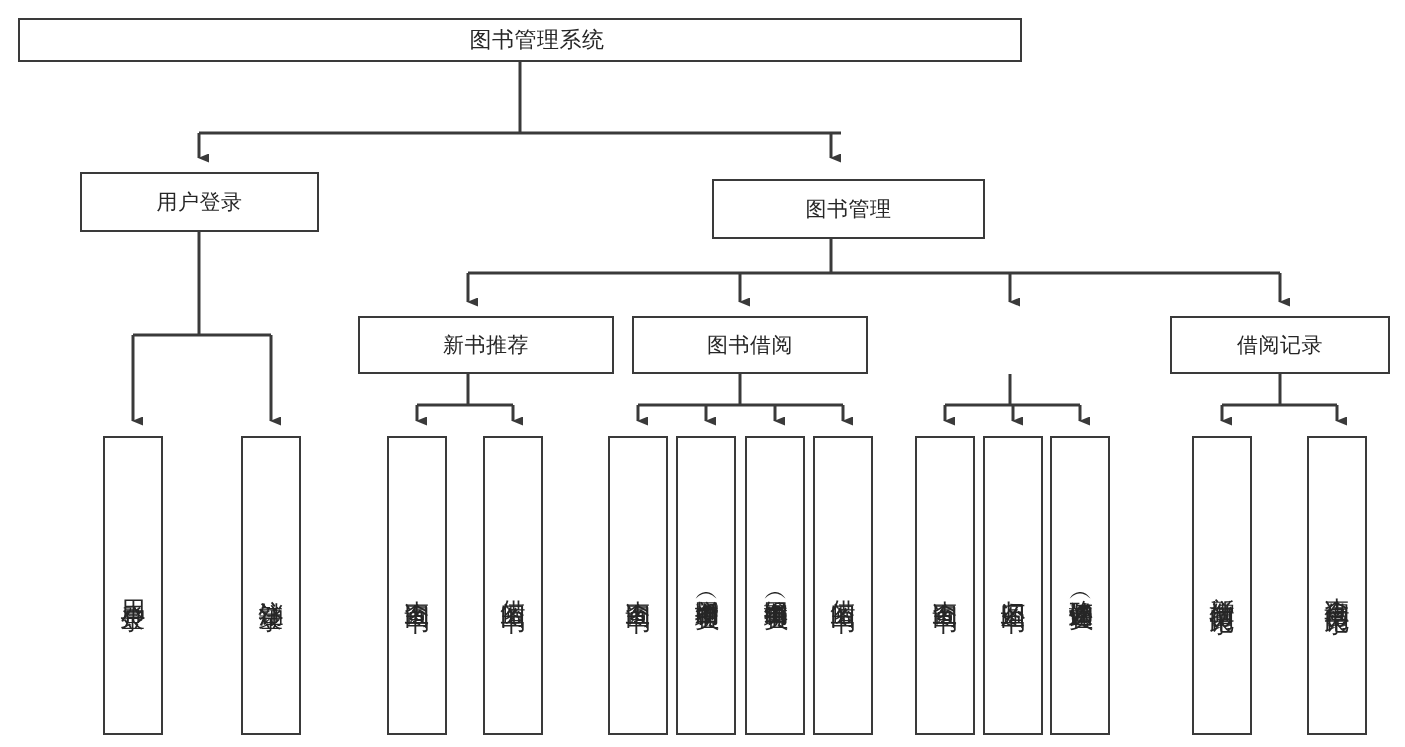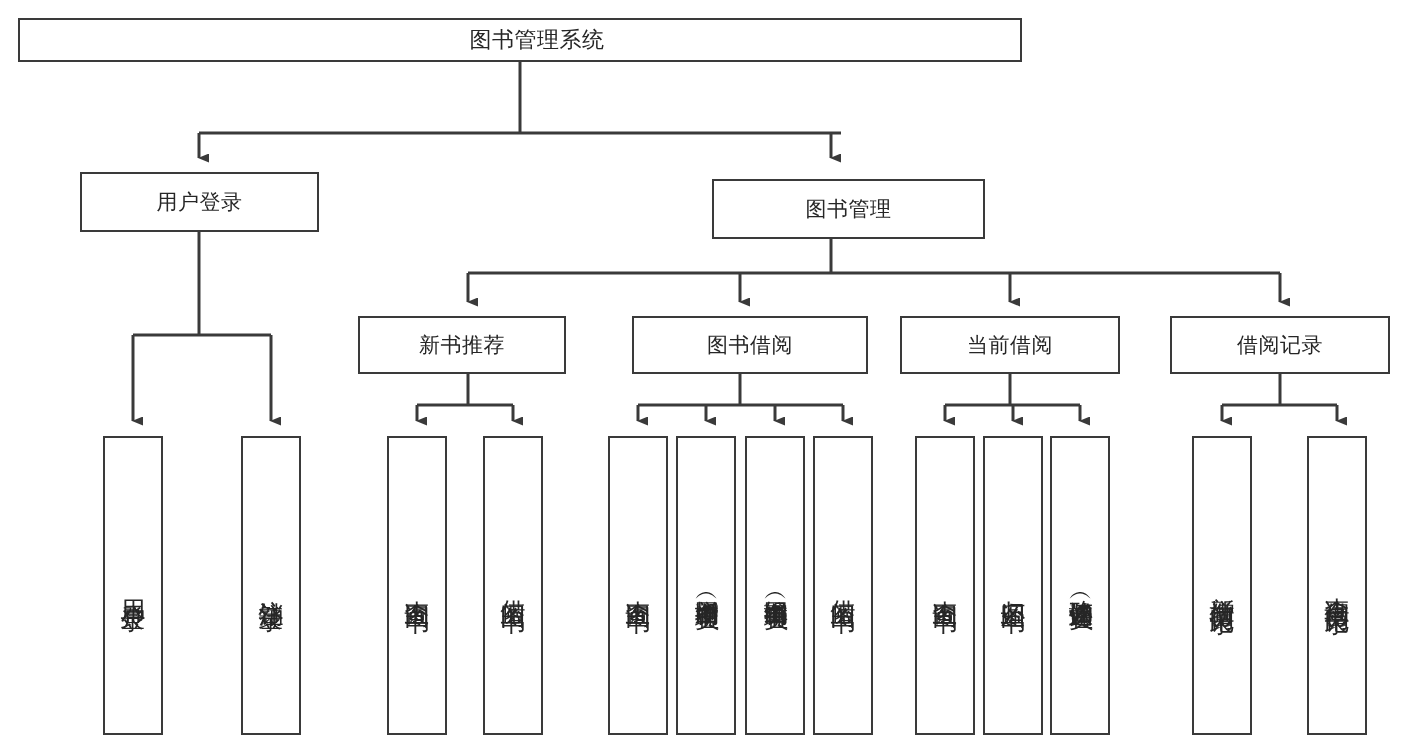--- a/index.html
+++ b/index.html
@@ -116,28 +116,25 @@
     <span class="lbl">图书管理系统</span>
   </div>
 
   <div class="node h-node" style="left:80px;top:172px;width:239px;height:60px;">
     <span class="lbl">用户登录</span>
   </div>
   <div class="node h-node" style="left:712px;top:179px;width:273px;height:60px;">
     <span class="lbl">图书管理</span>
   </div>
 
-  <div class="node h-node" style="left:358px;top:316px;width:208px;height:58px;">
+  <div class="node h-node" style="left:358px;top:316px;width:256px;height:58px;">
     <span class="lbl">新书推荐</span>
   </div>
   <div class="node h-node" style="left:632px;top:316px;width:236px;height:58px;">
     <span class="lbl">图书借阅</span>
-  </div>
-  <div class="node h-node" style="left:900px;top:316px;width:220px;height:58px;">
-    <span class="lbl">当前借阅</span>
   </div>
   <div class="node h-node" style="left:1170px;top:316px;width:220px;height:58px;">
     <span class="lbl">借阅记录</span>
   </div>
 
   <div class="node v-node" style="left:103px;top:436px;width:60px;height:299px;">
     <span class="lbl">用户登录</span>
   </div>
   <div class="node v-node" style="left:241px;top:436px;width:60px;height:299px;">
     <span class="lbl">注销登录</span>

